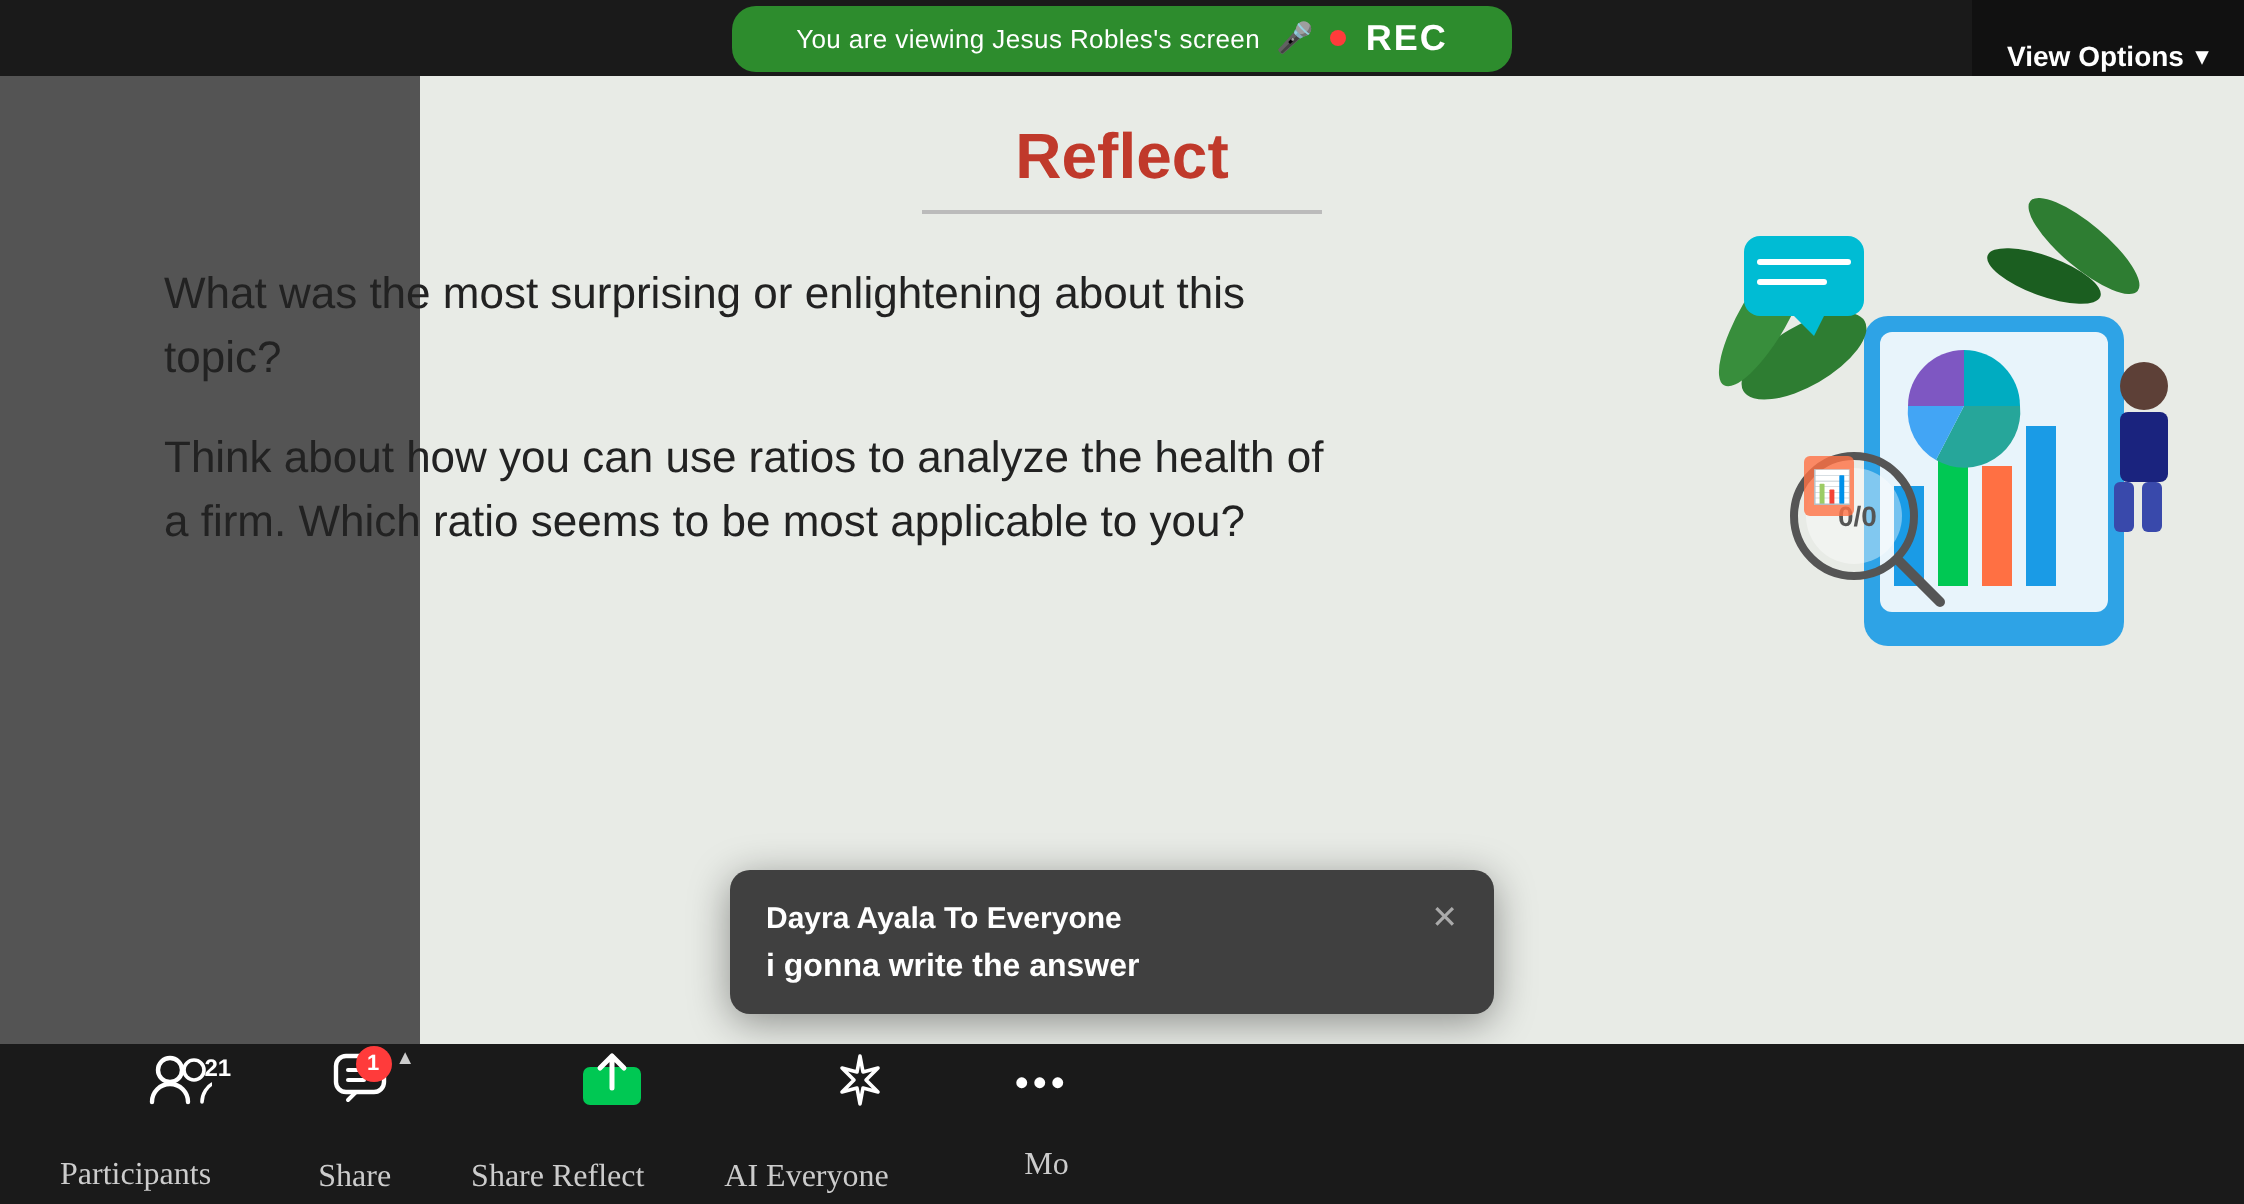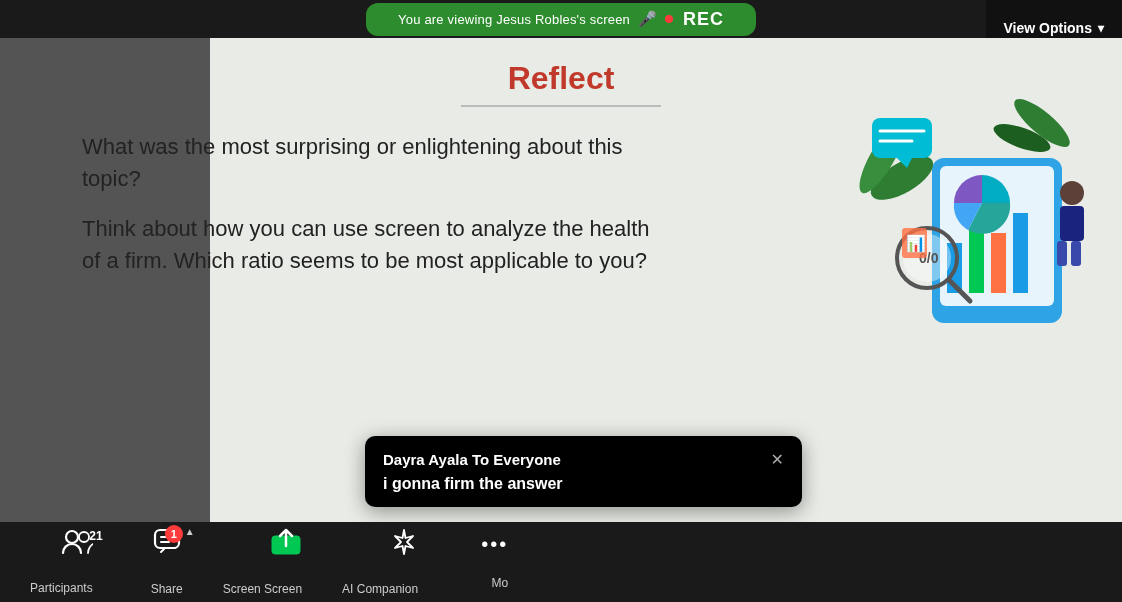--- a/index.html
+++ b/index.html
@@ -113,24 +113,24 @@
       top: 20px;
       width: 280px;
       height: 280px;
     }
 
     
     .chat-popup {
       position: absolute;
       bottom: 15px;
       left: 365px;
-      background: #000000;
+      background: #404040;
       border-radius: 10px;
       padding: 14px 18px;
-      width: 437px;
+      width: 382px;
       color: #fff;
       box-shadow: 0 4px 20px rgba(0,0,0,0.4);
     }
     .chat-popup-header {
       display: flex;
       justify-content: space-between;
       align-items: center;
       margin-bottom: 6px;
     }
     .chat-sender {
@@ -171,23 +171,24 @@
       min-width: 90px;
       position: relative;
     }
 
     .toolbar-icon {
       font-size: 26px;
       line-height: 1;
     }
 
     .toolbar-label {
-      font-size: 12px;
+      font-size: 16px;
       color: #ccc;
       margin-top: 2px;
+      font-family: Liberation Serif, serif;
     }
 
     .badge {
       position: absolute;
       top: 5px;
       right: 20px;
       background: #ff3b3b;
       color: #fff;
       border-radius: 50%;
       width: 18px;
@@ -243,21 +244,21 @@
 <div class="main-area">
 
   <div class="left-sidebar"></div>
 
   <div class="slide-content">
     <h1 class="slide-title">Reflect</h1>
     <div class="slide-divider"></div>
 
     <div class="slide-questions" style="margin-left: 42px;">
       <p class="question-text">What was the most surprising or enlightening about this topic?</p>
-      <p class="question-text">Think about how you can use screen to analyze the health of a firm. Which ratio seems to be most applicable to you?</p>
+      <p class="question-text">Think about how you can use ratios to analyze the health of a firm. Which ratio seems to be most applicable to you?</p>
     </div>
 
     <div class="illustration">
       <svg viewBox="0 0 280 280" class="illus-svg" xmlns="http://www.w3.org/2000/svg">
 
         <rect x="110" y="100" width="130" height="165" rx="12" fill="#1a9be6" opacity="0.9"></rect>
         <rect x="118" y="108" width="114" height="140" rx="6" fill="#e8f4fb"></rect>
 
         <rect x="125" y="185" width="15" height="50" fill="#1a9be6"></rect>
         <rect x="147" y="165" width="15" height="70" fill="#00c853"></rect>
@@ -295,21 +296,21 @@
         <rect x="80" y="170" width="25" height="30" rx="3" fill="#ff7043" opacity="0.8"></rect>
         <text x="84" y="191" font-size="16" fill="#fff">📊</text>
       </svg>
     </div>
 
     <div class="chat-popup">
       <div class="chat-popup-header">
         <span class="chat-sender">Dayra Ayala To Everyone</span>
         <span class="chat-close">✕</span>
       </div>
-      <div class="chat-message">i gonna firm the answer</div>
+      <div class="chat-message">i gonna write the answer</div>
     </div>
   </div>
 </div>
 
 <div class="bottom-toolbar">
 
   <div class="toolbar-item">
     <span class="toolbar-icon">
       <svg width="32" height="26" viewBox="0 0 32 26" fill="none" xmlns="http://www.w3.org/2000/svg">
         <circle cx="11" cy="8" r="6" stroke="white" stroke-width="2.2" fill="none"></circle>
@@ -337,30 +338,30 @@
   </div>
 
 
   <div class="toolbar-item">
     <span class="toolbar-icon">
       <svg width="32" height="28" viewBox="0 0 32 28" fill="none" xmlns="http://www.w3.org/2000/svg">
         <rect x="2" y="8" width="28" height="18" rx="3" fill="#00c853" stroke="#00c853" stroke-width="1"></rect>
         <path d="M16 2 L16 18 M10 8 L16 2 L22 8" stroke="white" stroke-width="2.5" fill="none" stroke-linecap="round" stroke-linejoin="round"></path>
       </svg>
     </span>
-    <span class="toolbar-label">Screen Screen</span>
+    <span class="toolbar-label">Share Reflect</span>
   </div>
 
   <div class="toolbar-item">
     <span class="toolbar-icon">
       <svg width="28" height="28" viewBox="0 0 28 28" fill="none" xmlns="http://www.w3.org/2000/svg">
         <path d="M14 2 L15.5 10 L23 8 L17 14 L23 20 L15.5 18 L14 26 L12.5 18 L5 20 L11 14 L5 8 L12.5 10 Z" stroke="white" stroke-width="1.8" fill="none" stroke-linejoin="round"></path>
       </svg>
     </span>
-    <span class="toolbar-label">AI Companion</span>
+    <span class="toolbar-label">AI Everyone</span>
   </div>
 
   <div class="toolbar-item">
     <span class="toolbar-icon" style="font-size:20px;letter-spacing:2px;color:#fff;">•••</span>
     <span class="toolbar-label">Mo</span>
   </div>
 
 </div>
 
 </body></html>

